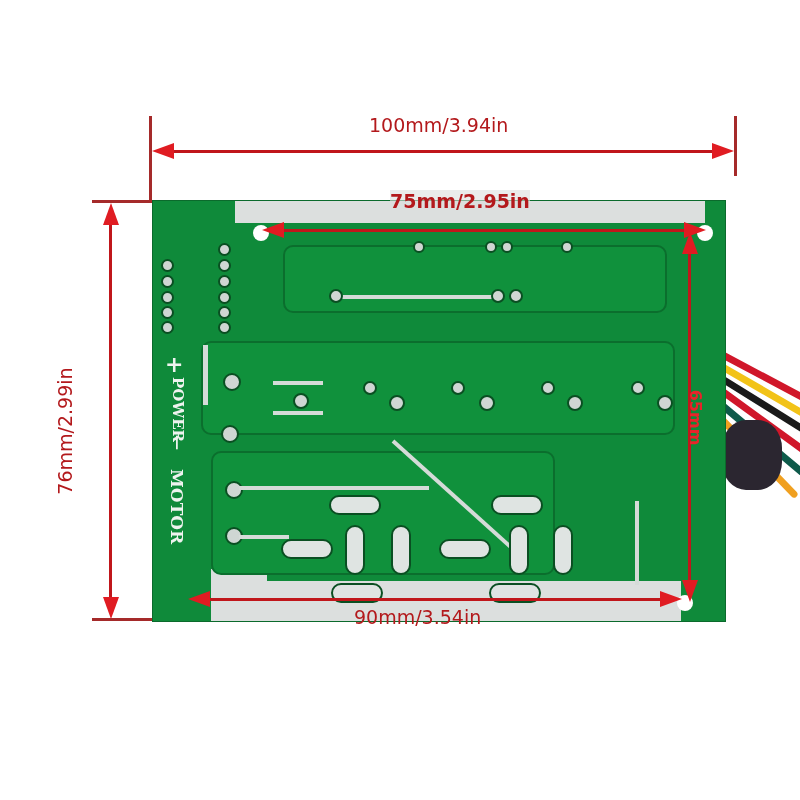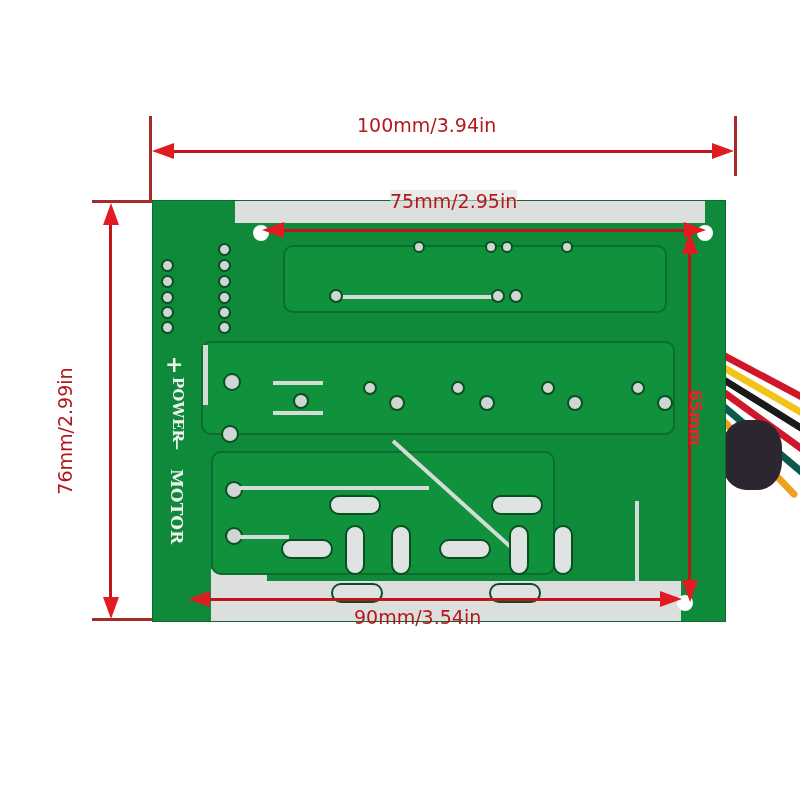--- a/index.html
+++ b/index.html
@@ -24,21 +24,21 @@
   .wire{position:absolute;height:7px;border-radius:4px;transform-origin:left center;}
 </style>
 </head>
 <body>
 
 <div class="tick" style="left:149px;top:116px;width:3px;height:86px;"></div>
 <div class="tick" style="left:734px;top:116px;width:3px;height:60px;"></div>
 <div class="line-h" style="left:170px;top:150px;width:545px;background:#c0161b;"></div>
 <div class="arrow-l" style="left:152px;top:143px;"></div>
 <div class="arrow-r" style="left:712px;top:143px;"></div>
-<div class="abs dim-label" style="left:357px;top:114px;">100mm/3.94in</div>
+<div class="abs dim-label" style="left:369px;top:114px;">100mm/3.94in</div>
 
 <div class="tick" style="left:92px;top:200px;width:62px;height:3px;"></div>
 <div class="tick" style="left:92px;top:618px;width:72px;height:3px;"></div>
 <div class="line-v" style="left:109px;top:222px;height:378px;"></div>
 <div class="arrow-u" style="left:103px;top:203px;"></div>
 <div class="arrow-d" style="left:103px;top:597px;"></div>
 <div class="abs dim-label" style="left:-20px;top:420px;transform:rotate(-90deg);transform-origin:center;width:170px;text-align:center;">76mm/2.99in</div>
 
 <div class="abs" style="left:700px;top:340px;width:100px;height:160px;">
   <div class="wire" style="left:20px;top:10px;width:110px;background:#d0172a;transform:rotate(28deg);"></div>
@@ -120,21 +120,21 @@
   <div class="slot" style="left:356px;top:324px;width:16px;height:46px;"></div>
   <div class="slot" style="left:400px;top:324px;width:16px;height:46px;"></div>
   <div class="slot" style="left:178px;top:382px;width:48px;height:16px;"></div>
   <div class="slot" style="left:336px;top:382px;width:48px;height:16px;"></div>
   <div class="trace" style="left:482px;top:300px;width:4px;height:84px;"></div>
 </div>
 
 <div class="line-h" style="left:280px;top:229px;width:408px;"></div>
 <div class="arrow-l" style="left:262px;top:222px;"></div>
 <div class="arrow-r" style="left:684px;top:222px;"></div>
-<div class="abs dim-label" style="left:390px;top:190px;background:rgba(220,223,222,0.6);">75mm/2.95in</div>
+<div class="abs dim-label" style="left:390px;top:190px;background:rgba(220,223,222,0.6);font-weight:bold;">75mm/2.95in</div>
 
 <div class="line-v" style="left:688px;top:238px;height:352px;"></div>
 <div class="arrow-u" style="left:682px;top:232px;"></div>
 <div class="arrow-d" style="left:682px;top:580px;"></div>
 <div class="abs dim-label" style="left:668px;top:408px;transform:rotate(90deg);font-weight:bold;font-size:16px;color:#e8242a;">65mm</div>
 
 <div class="line-h" style="left:208px;top:598px;width:460px;"></div>
 <div class="arrow-l" style="left:188px;top:591px;"></div>
 <div class="arrow-r" style="left:660px;top:591px;"></div>
 <div class="abs dim-label" style="left:354px;top:606px;">90mm/3.54in</div>

